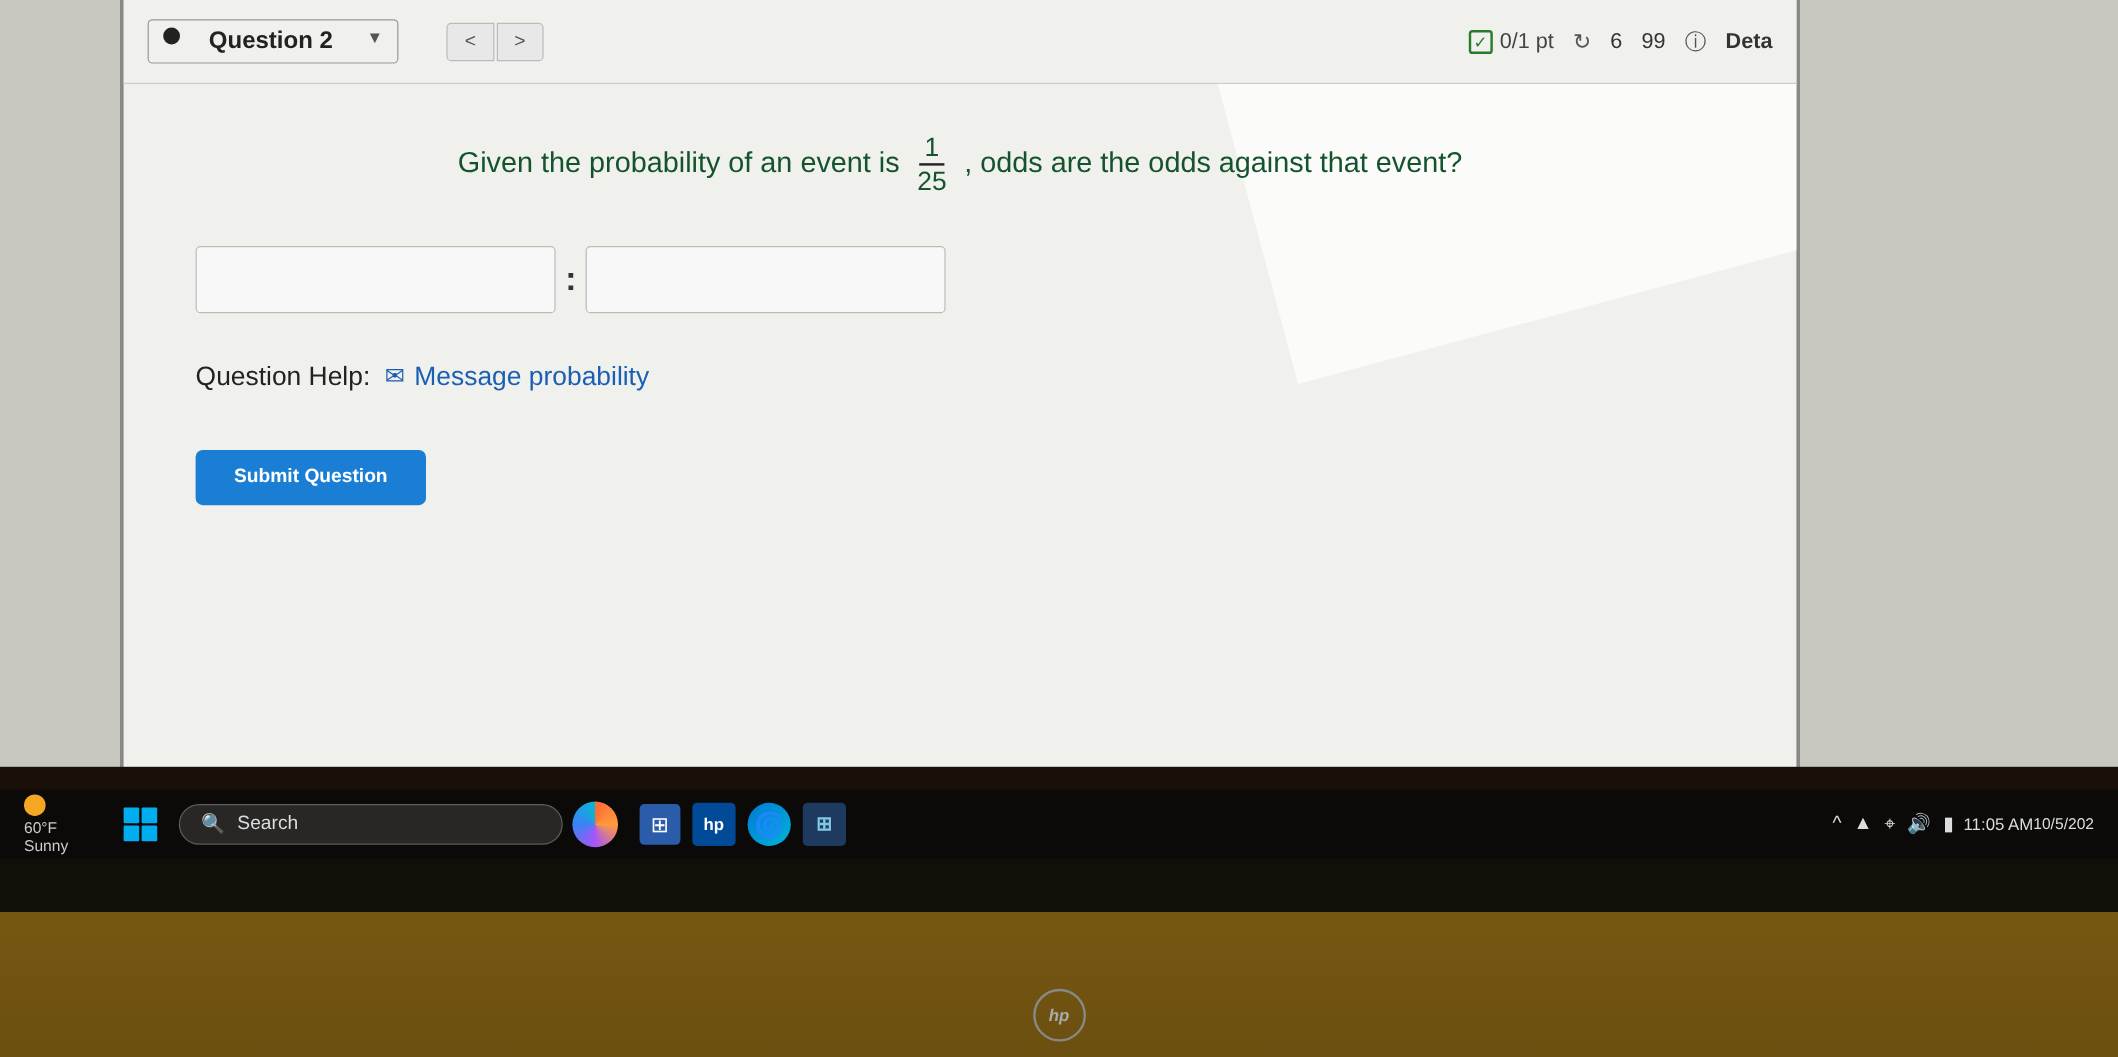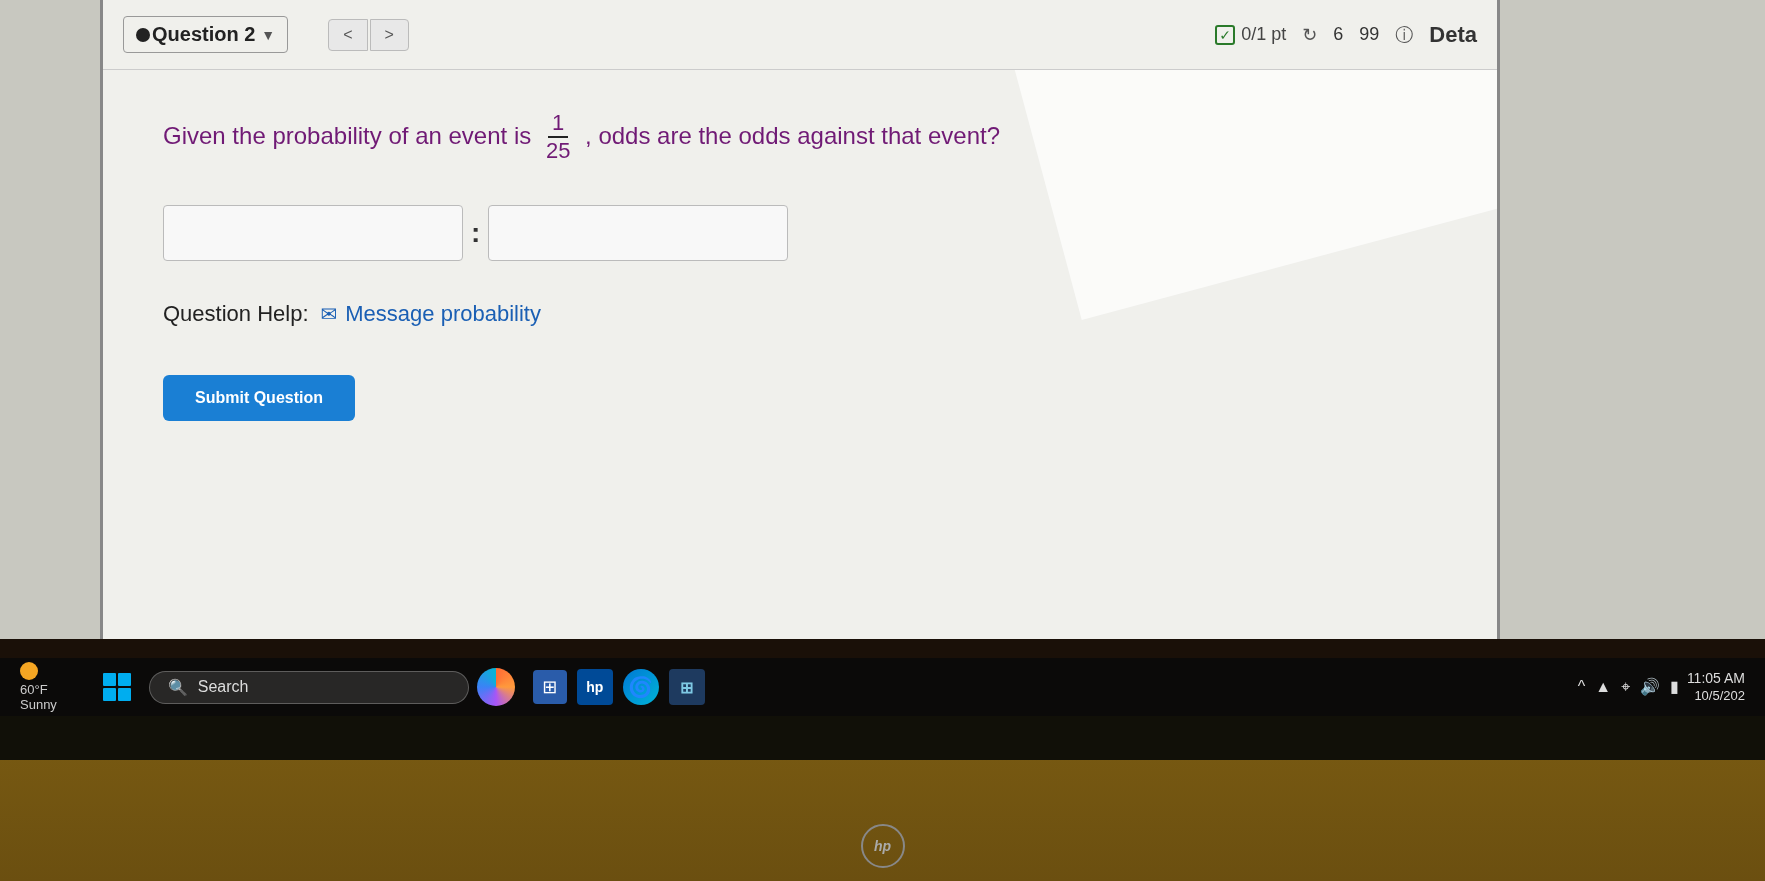--- a/index.html
+++ b/index.html
@@ -50,26 +50,26 @@
       height: 70px;
       background: #f0f0ec;
       display: flex;
       align-items: center;
       border-bottom: 1px solid #ccc;
       padding: 0 20px;
     }
 
     .question-selector {
       display: flex;
-      align-items: center;
+      align-items: flex-start;
       background: #f0f0ec;
       border: 1px solid #999;
       border-radius: 4px;
       padding: 6px 12px;
-      gap: 2px;
+      gap: 24px;
       cursor: pointer;
     }
 
     .dot-icon {
       width: 14px;
       height: 14px;
       border-radius: 50%;
       background: #222;
       flex-shrink: 0;
     }
@@ -137,21 +137,21 @@
       font-size: 18px;
     }
 
     .circle-icon {
       font-size: 18px;
       color: #555;
     }
 
     .detail-text {
       color: #333;
-      font-size: 22px;
+      font-size: 18px;
       font-weight: bold;
     }
 
     
     .glare {
       position: absolute;
       top: -20px;
       right: -40px;
       width: 500px;
       height: 280px;
@@ -164,23 +164,24 @@
     .main-content {
       position: absolute;
       top: 70px;
       left: 0;
       width: 100%;
       padding: 40px 60px;
     }
 
     .question-text {
       font-size: 24px;
-      color: #701a75;
+      color: #14532d;
       margin-bottom: 40px;
       line-height: 1.6;
+      text-align: center;
     }
 
     .fraction-container {
       display: inline-flex;
       flex-direction: column;
       align-items: center;
       vertical-align: middle;
       margin: 0 4px;
     }
 
@@ -418,21 +419,21 @@
 
     .tray-icons {
       display: flex;
       align-items: center;
       gap: 10px;
       font-size: 16px;
     }
 
     .clock-area {
       display: flex;
-      flex-direction: column;
+      flex-direction: row;
       align-items: flex-end;
       line-height: 1.3;
     }
 
     .time-text {
       color: #ddd;
       font-size: 14px;
     }
 
     .date-text {

